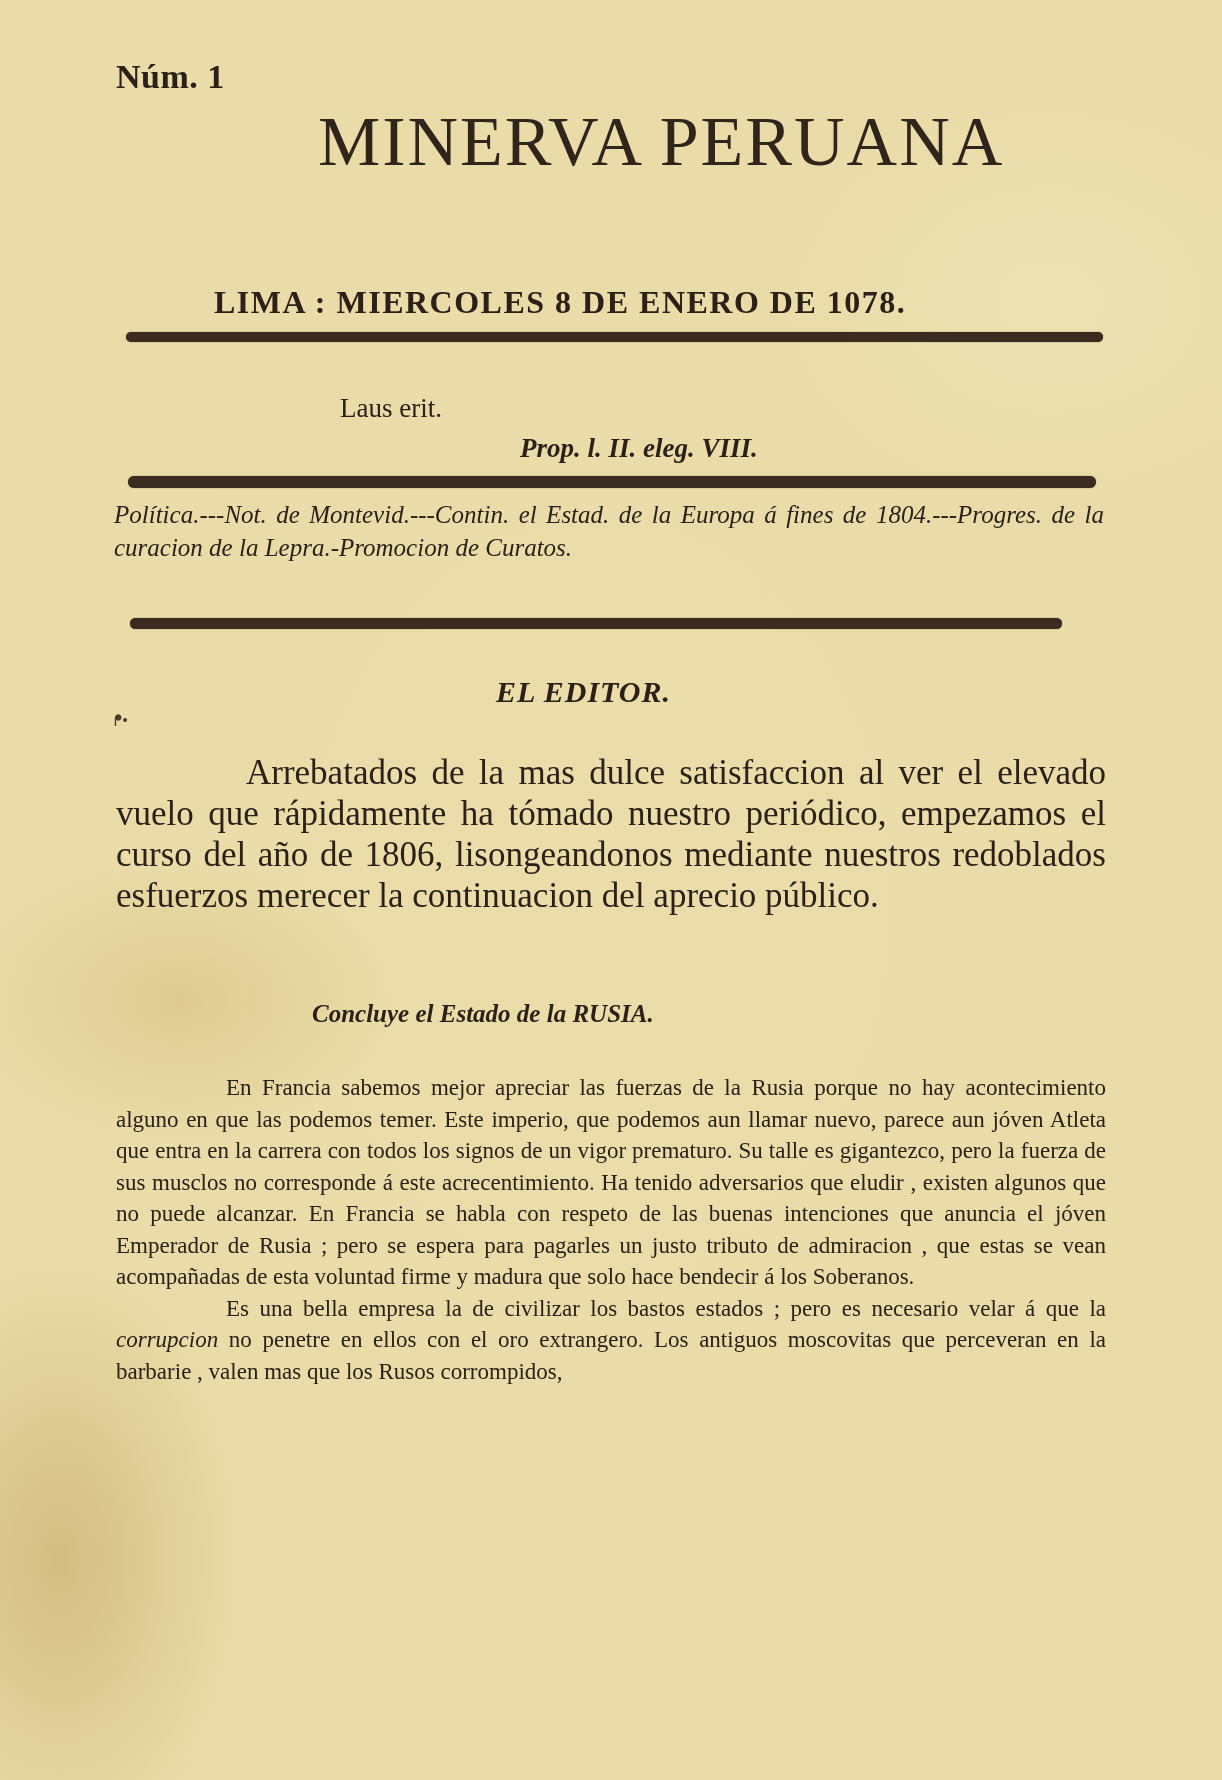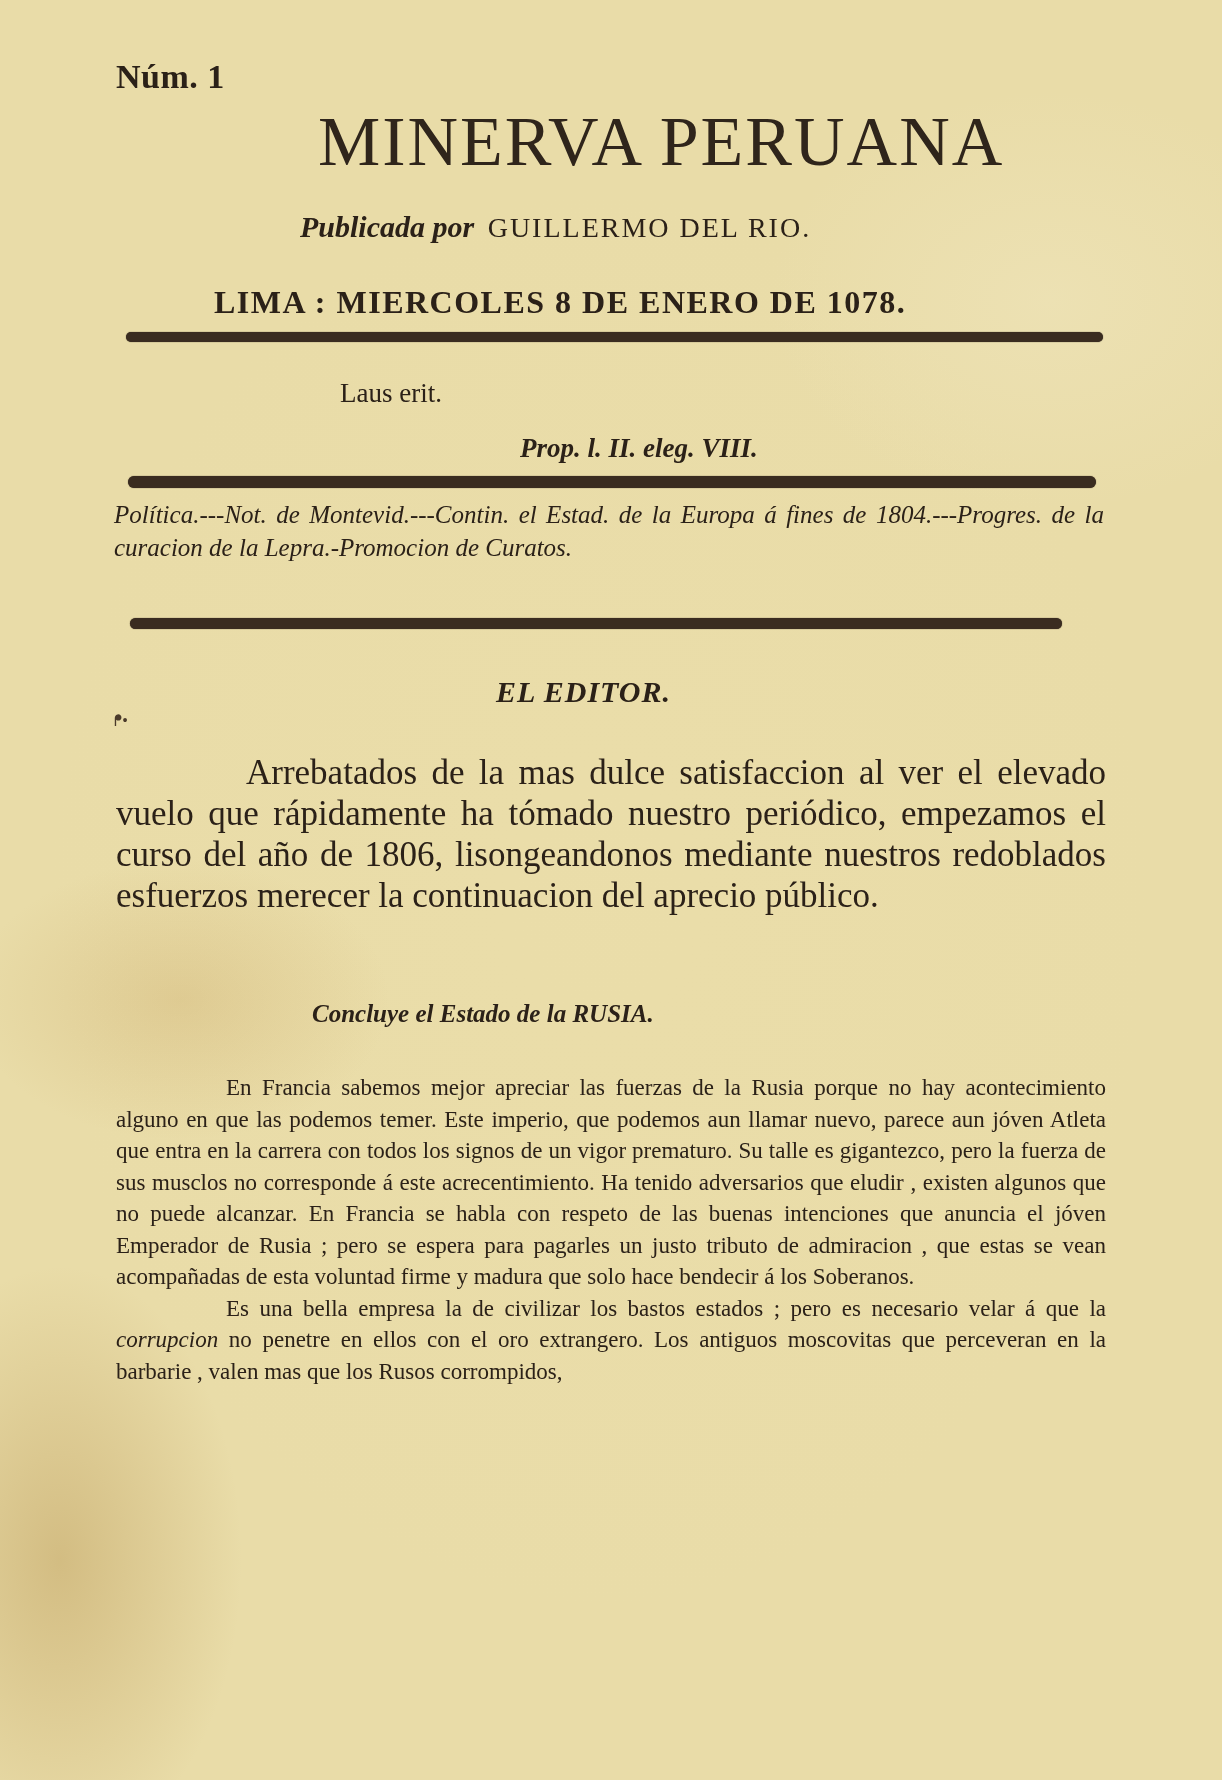--- a/index.html
+++ b/index.html
@@ -24,45 +24,41 @@
   .publisher .sc { font-variant:small-caps; font-size:28px; letter-spacing:2px; margin-left:6px; }
   .dateline { left:214px; top:284px; font-size:32px; letter-spacing:1.5px; font-weight:bold; }
   .rule {
     position:absolute; background:#3a2c20; border-radius:6px;
     box-shadow:0 0 1px #3a2c20;
   }
   .r1 { left:126px; top:332px; width:977px; height:10px; }
   .r2 { left:128px; top:476px; width:968px; height:12px; }
   .r3 { left:130px; top:618px; width:932px; height:11px; }
   .epi1 { left:306px; top:354px; font-size:27px; }
-  .epi2 { left:340px; top:378px; font-size:27px; }
+  .epi2 { left:340px; top:393px; font-size:27px; }
   .epi3 { left:520px; top:433px; font-size:27px; font-style:italic; font-weight:bold; }
   .contents { left:114px; top:498px; width:990px; font-size:25px; font-style:italic; white-space:normal; line-height:33px; text-align:justify; }
   .contents p { margin:0; }
   .editor-head { left:496px; top:675px; font-size:30px; font-weight:bold; letter-spacing:1px;font-style:italic; }
   .editor-body { left:116px; top:752px; width:990px; font-size:35px; line-height:41px; white-space:normal; text-align:justify; }
   .editor-body p { margin:0; text-indent:130px; }
   .rusia-head { left:312px; top:1000px; font-size:25px; font-style:italic; font-weight:bold; }
   .rusia-body { left:116px; top:1072px; width:990px; font-size:23px; line-height:31.5px; white-space:normal; text-align:justify; }
   .rusia-body p { margin:0; text-indent:110px; }
   .rusia-body em { font-style:italic; }
   .mark { position:absolute; color:#4a3a2a; font-size:16px; }
 </style>
 </head>
 <body>
 
 <div class="page">
 
   <div class="abs num">Núm. 1</div>
   <div class="abs title">MINERVA PERUANA</div>
 
-  <div class="abs publisher">
-    <span class="it">Publicada por</span>
-    <span class="sc">GUILLERMO DEL RIO.</span>
-  </div>
 
   <div class="abs dateline">LIMA : MIERCOLES 8 DE ENERO DE 1078.</div>
 
   <div class="rule r1"></div>
 
   <div class="abs epi2">Laus erit.</div>
   <div class="abs epi3">Prop. l. II. eleg. VIII.</div>
 
   <div class="rule r2"></div>
 

